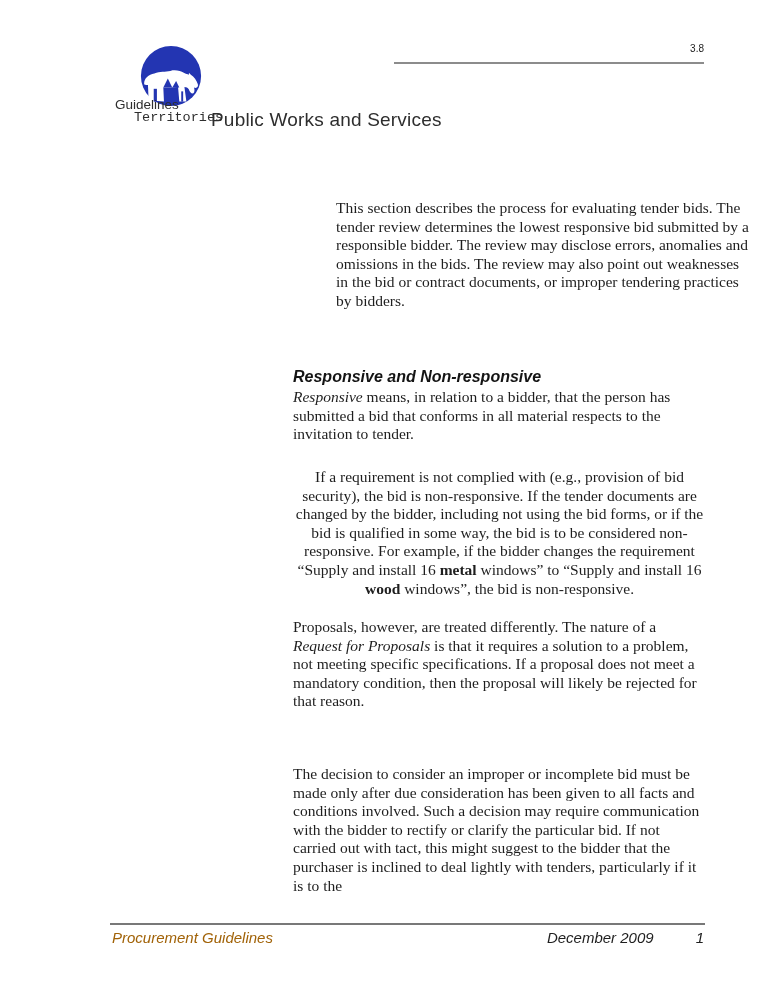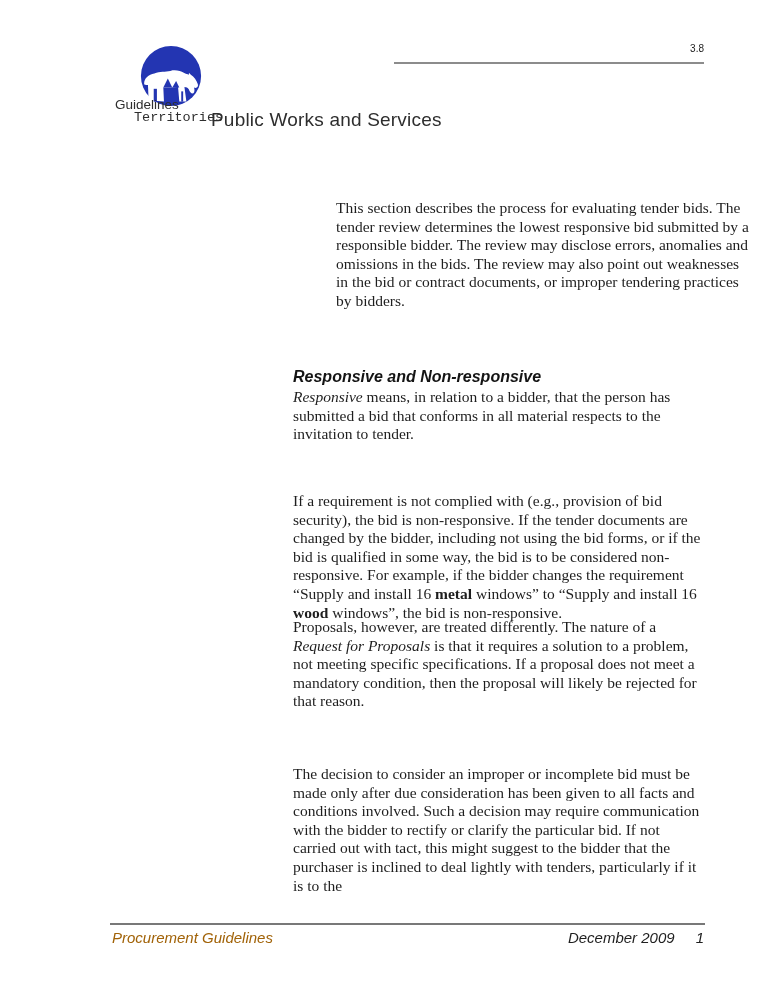--- a/index.html
+++ b/index.html
@@ -59,37 +59,37 @@
   
   .para {
     position: absolute; left: 293px; width: 413px;
     font-family: "Liberation Serif", serif;
     font-size: 15.5px; line-height: 18.6px; color: #1e1e1e;
   }
   .para .italic { font-style: italic; }
   .para .bold { font-weight: bold; }
   .p-intro { top: 199px; margin-left: 43px; }
   .p-1 { top: 388px; }
-  .p-2 { top: 492px; }
+  .p-2 { top: 468px; text-align: center; }
   .p-3 { top: 618px; }
   .p-4 { top: 765px; }
 
   
   .footer-rule {
     position: absolute; left: 110px; top: 923px; width: 595px;
     border-top: 2px solid #787878;
   }
   .footer-left {
     position: absolute; left: 112px; top: 929px;
     font-family: "Liberation Sans", sans-serif; font-style: italic;
     font-size: 15px; color: #a16207;
   }
   .footer-right {
     position: absolute; right: 64px; top: 929px;
-    display: flex; gap: 21px;
+    display: flex; gap: 42px;
     font-family: "Liberation Sans", sans-serif; font-style: italic;
     font-size: 15px; color: #1f1f1f;
   }
 </style>
 </head>
 <body>
 
 <div class="page">
 
   <svg class="logo-svg" viewBox="0 0 100 100" aria-hidden="true">

